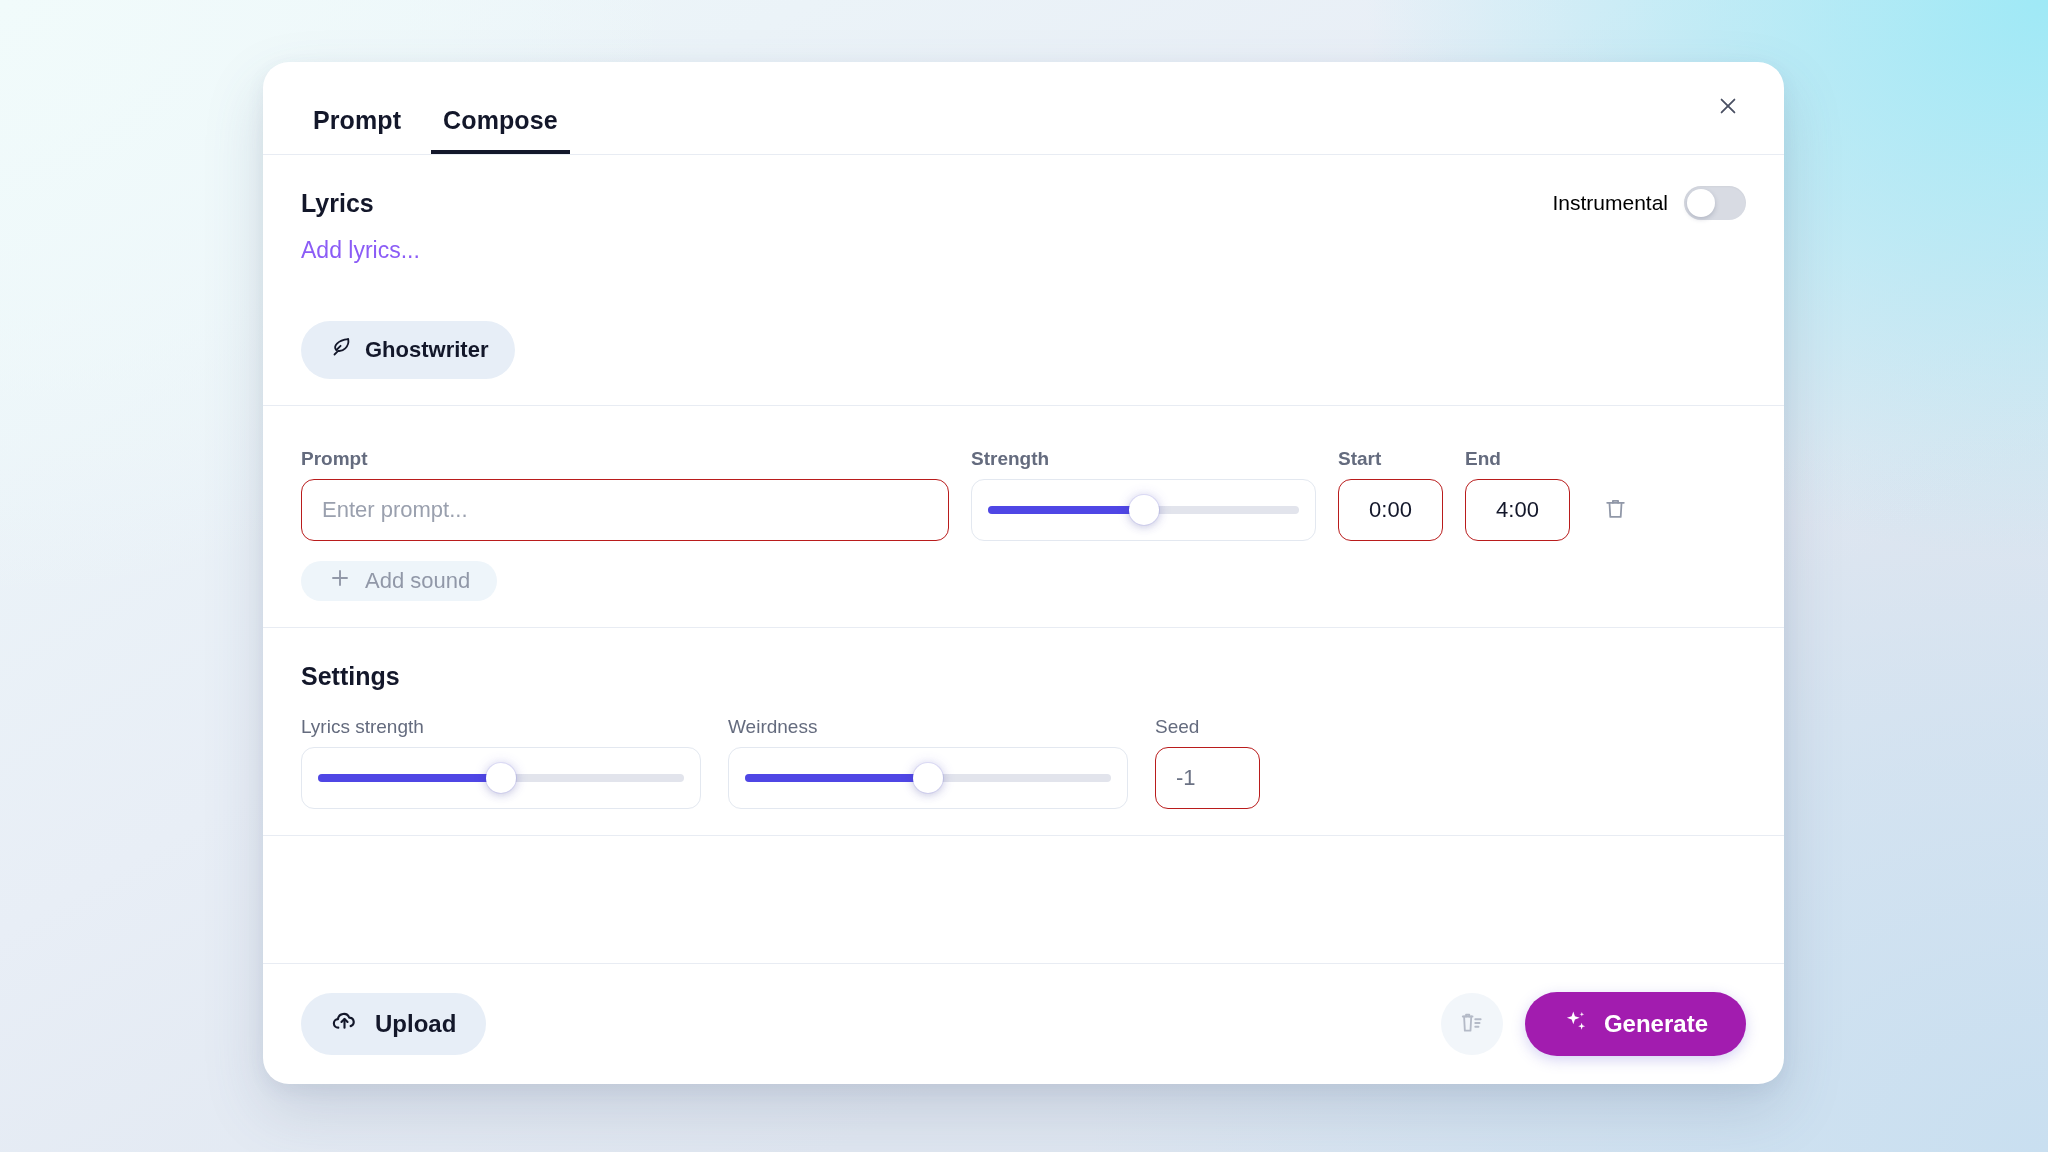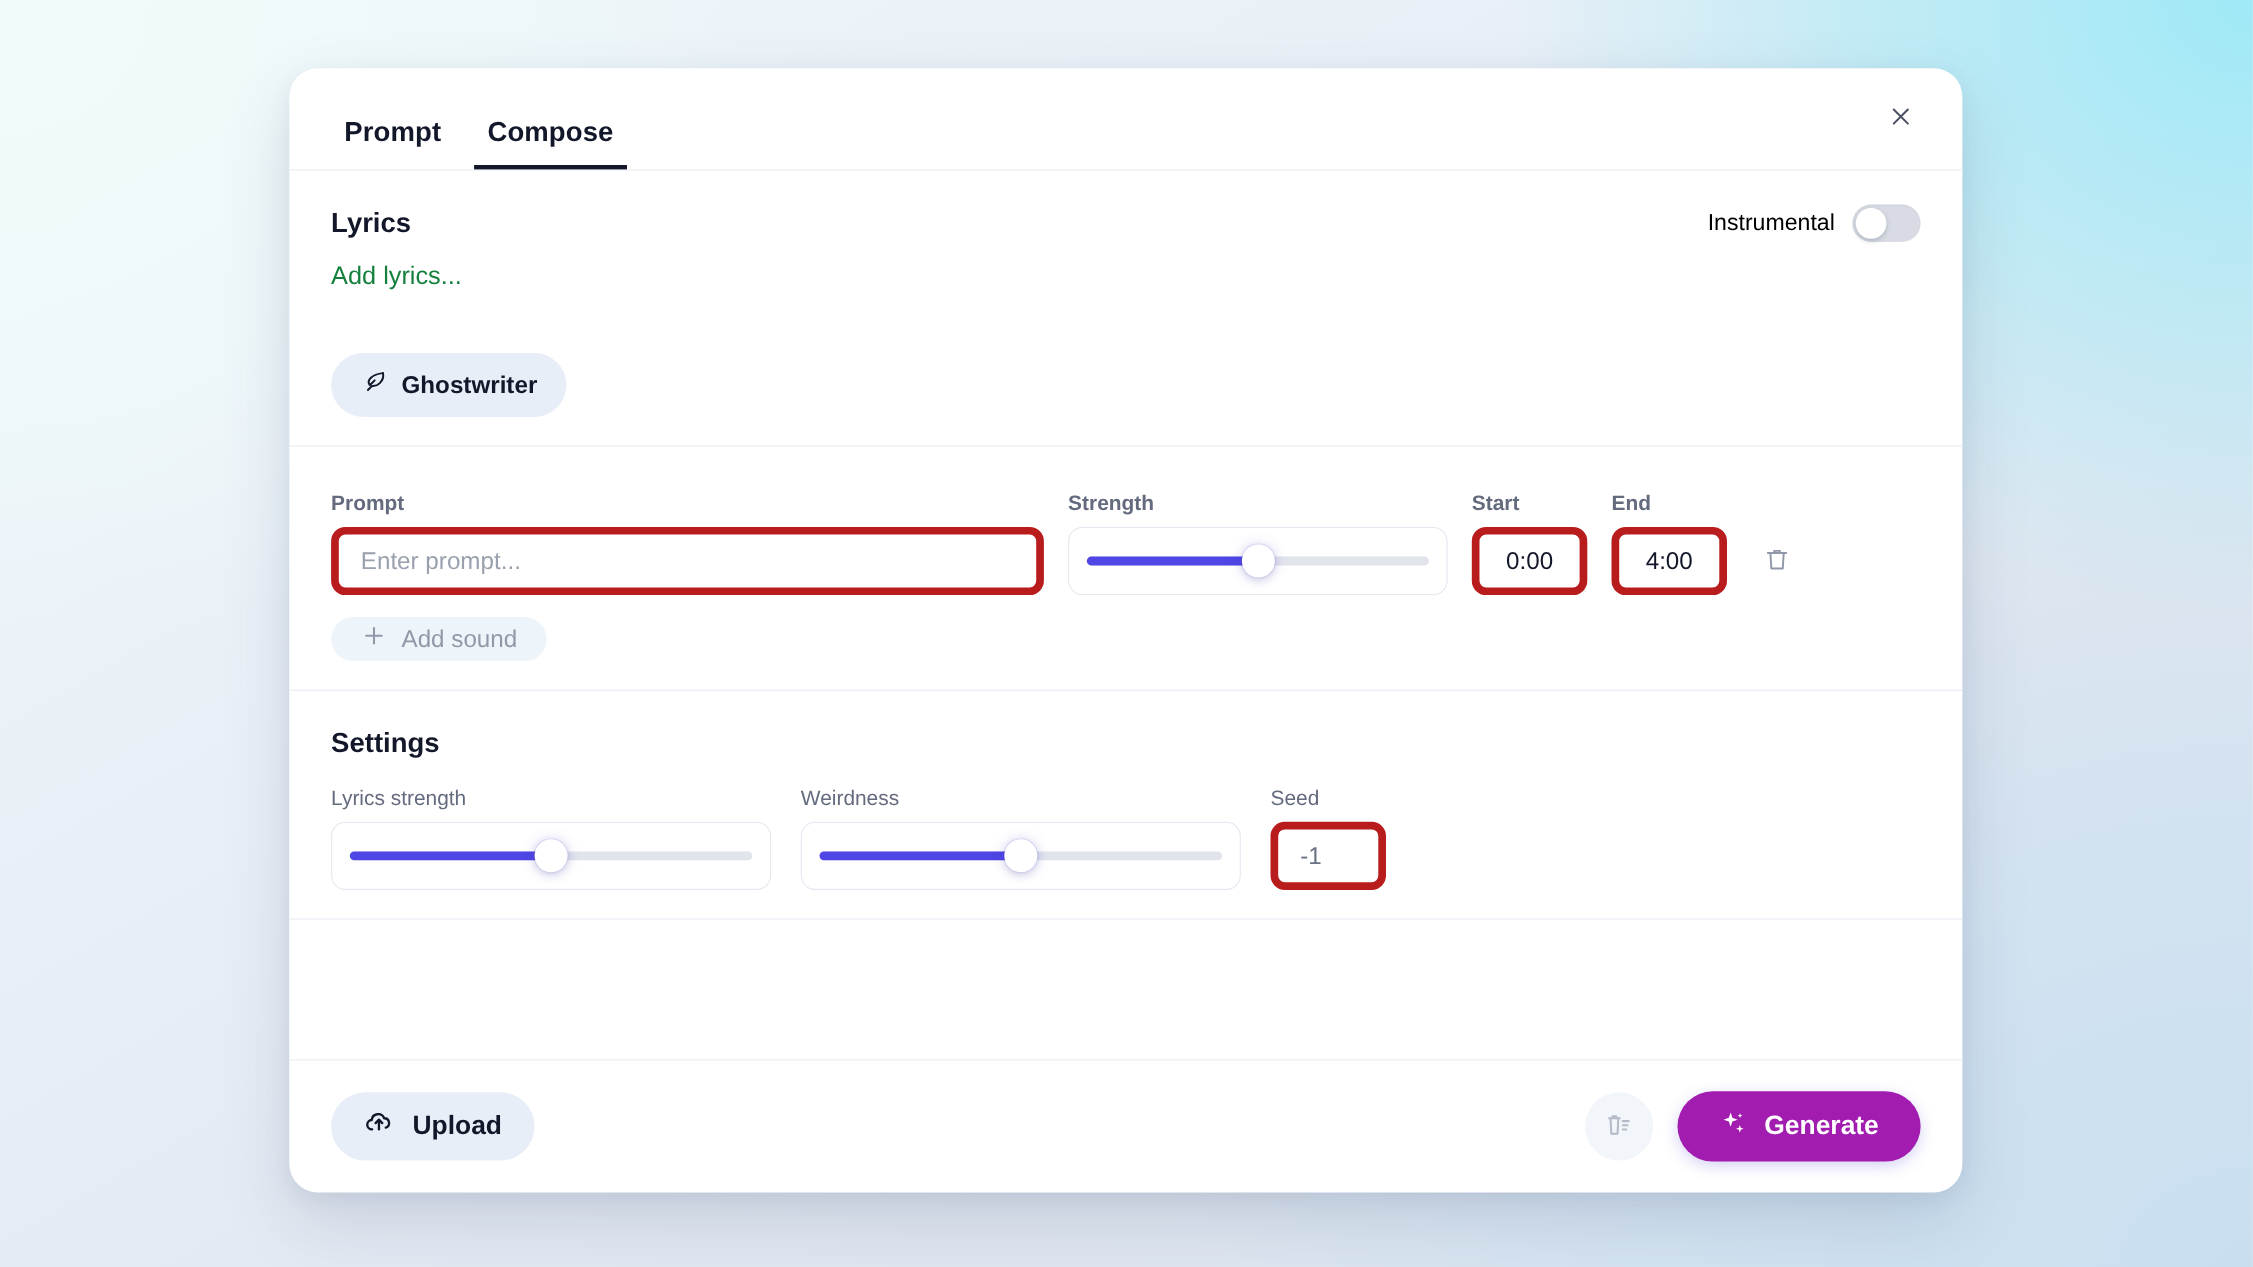--- a/index.html
+++ b/index.html
@@ -127,21 +127,21 @@
     transition: left .15s;
   }
   .toggle.on { background: #4f46e5; }
   .toggle.on .knob { left: 31px; }
 
   
   .lyrics-area {
     margin-top: 12px;
     min-height: 62px;
     font-size: 23px;
-    color: #15803d;
+    color: #8b5cf6;
     cursor: text;
   }
 
   .pill {
     display: inline-flex;
     align-items: center;
     gap: 13px;
     height: 58px;
     padding: 0 27px;
     border-radius: 29px;
@@ -174,21 +174,21 @@
   .field { display: flex; flex-direction: column; gap: 9px; }
   .field-label {
     font-size: 19px;
     color: #646b7e;
     font-weight: bold;
   }
   .field-label.plain { font-weight: normal; }
 
   .text-input {
     height: 62px;
-    border: 7px solid #b91c1c;
+    border: 1px solid #b91c1c;
     border-radius: 13px;
     background: #fff;
     font-size: 22px;
     color: #13172a;
     padding: 0 20px;
     font-family: inherit;
     outline: none;
   }
   .text-input::placeholder { color: #9aa0ae; }
 

